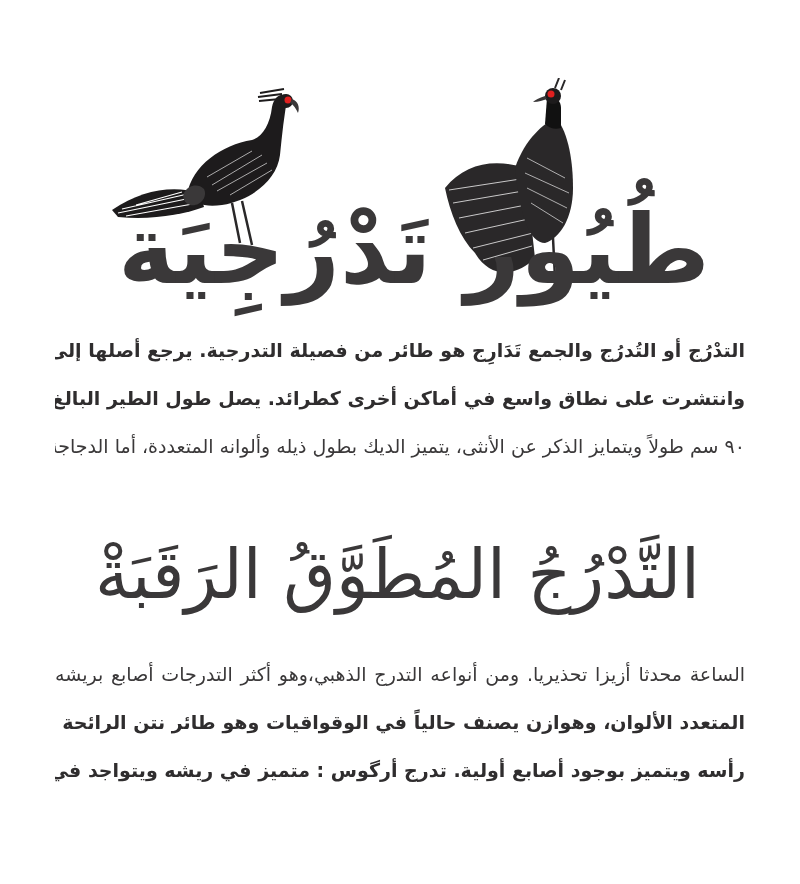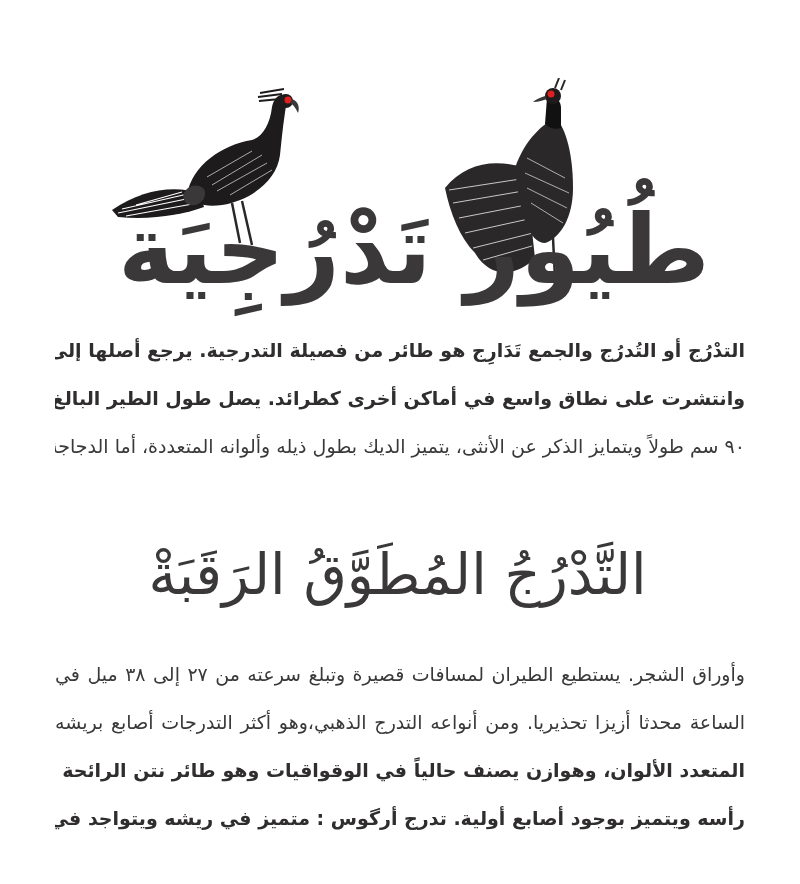--- a/index.html
+++ b/index.html
@@ -79,21 +79,21 @@
     .line.bold { font-weight: bold; color: #2f2d2e; }
     .line.regular { font-weight: normal; color: #3a3839; }
     .para-1 { top: 326px; }
     .para-2 { top: 650px; }
     .subhead {
       position: absolute;
       left: 40px;
       right: 45px;
       top: 520px;
       height: 110px;
-      font-size: 56px;
+      font-size: 68px;
       line-height: 110px;
       font-weight: normal;
       text-align: center;
       white-space: nowrap;
       color: #3a3839;
     }
   </style>
 </head>
 <body>
 
@@ -144,19 +144,18 @@
 
   <div class="para para-1">
     <span class="line bold">التدْرُج أو التُدرُج والجمع تَدَارِج هو طائر من فصيلة التدرجية. يرجع أصلها إلى آسيا</span>
     <span class="line bold">وانتشرت على نطاق واسع في أماكن أخرى كطرائد. يصل طول الطير البالغ إلى ٥٠-</span>
     <span class="line regular">٩٠ سم طولاً ويتمايز الذكر عن الأنثى، يتميز الديك بطول ذيله وألوانه المتعددة، أما الدجاجة</span>
   </div>
 
   <div class="subhead">التَّدْرُجُ المُطَوَّقُ الرَقَبَةْ</div>
 
   <div class="para para-2">
-    <span class="line regular">وأوراق الشجر. يستطيع الطيران لمسافات قصيرة وتبلغ سرعته من ٢٧ إلى ٣٨ ميل في</span>
     <span class="line regular">الساعة محدثا أزيزا تحذيريا. ومن أنواعه التدرج الذهبي،وهو أكثر التدرجات أصابع بريشه</span>
     <span class="line bold">المتعدد الألوان، وهوازن يصنف حالياً في الوقواقيات وهو طائر نتن الرائحة وله ريش فوق</span>
     <span class="line bold">رأسه ويتميز بوجود أصابع أولية. تدرج أرگوس : متميز في ريشه ويتواجد في ماليزيا و</span>
   </div>
 
 </div>
 
 </body></html>

